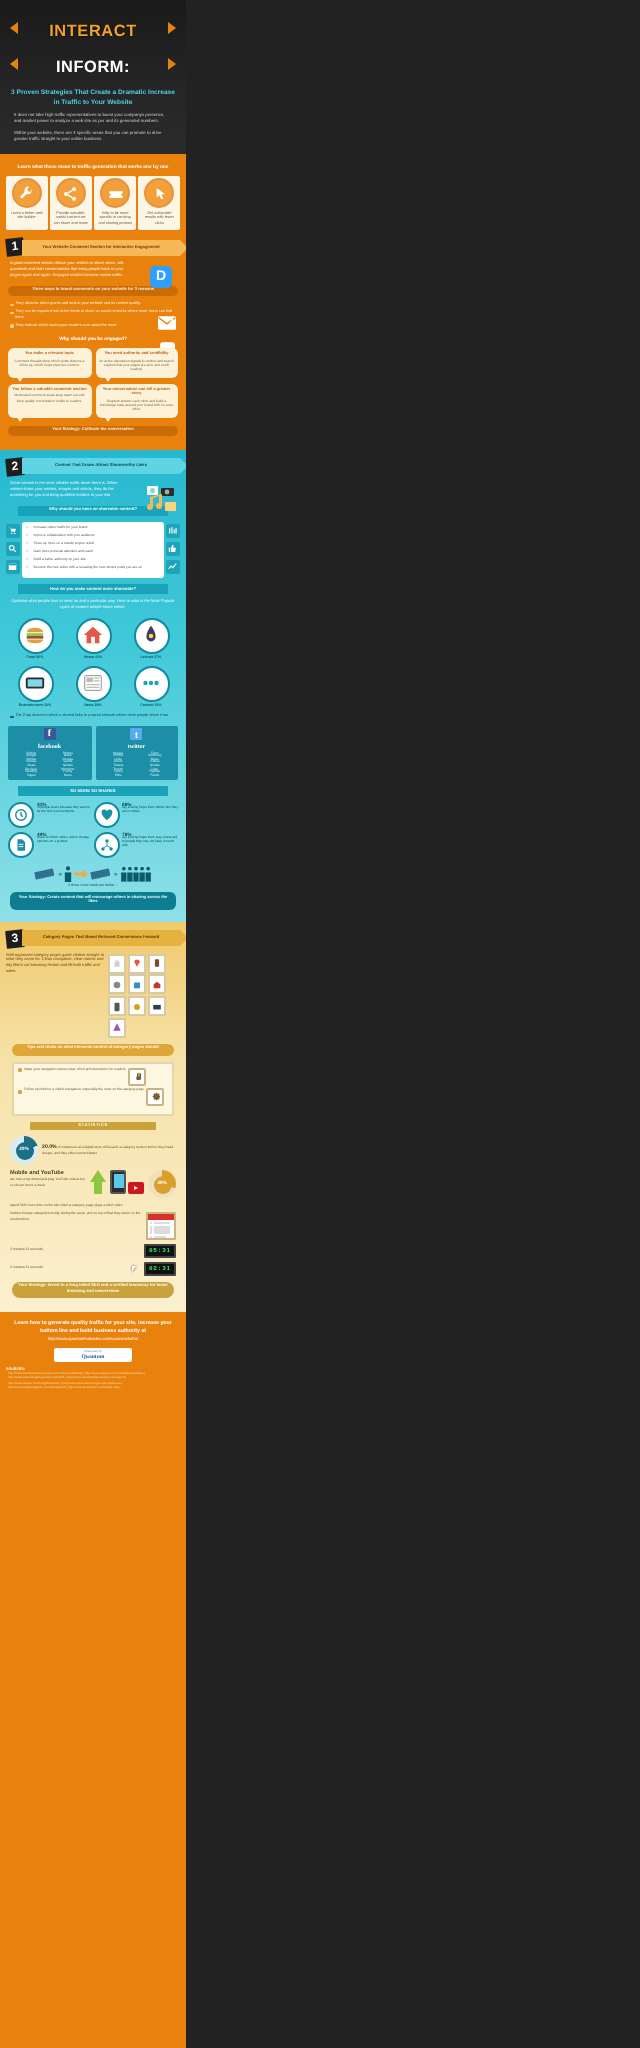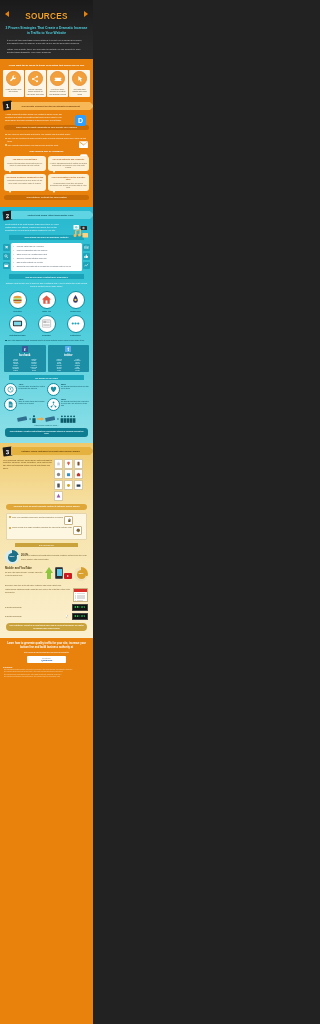--- a/index.html
+++ b/index.html
@@ -190,21 +190,26 @@
 </style>
 </head>
 <body>
 
 <div id="page">
 
   <div class="sec hdr">
     <div class="h-line">
       <span class="arr l"></span>
       <span class="arr r"></span>
-      <span class="h1">SOURCES</span>
+      <span class="h1">INTERACT</span>
+    </div>
+    <div class="h-line">
+      <span class="arr l"></span>
+      <span class="arr r"></span>
+      <span class="h3">INFORM:</span>
     </div>
     <div class="sub ctr">3 Proven Strategies That Create a Dramatic Increase in Traffic to Your Website</div>
     <p>It does not take high traffic representatives to boost your companys presence, and market power to analyze a web site as per and its generated numbers.</p>
     <p>Within your website, there are 3 specific areas that you can promote to drive greater traffic straight to your online business.</p>
   </div>
 
   <div class="sec s-or">
 
     <div class="tag">Learn what these mean to traffic generation that works one by one</div>
 

